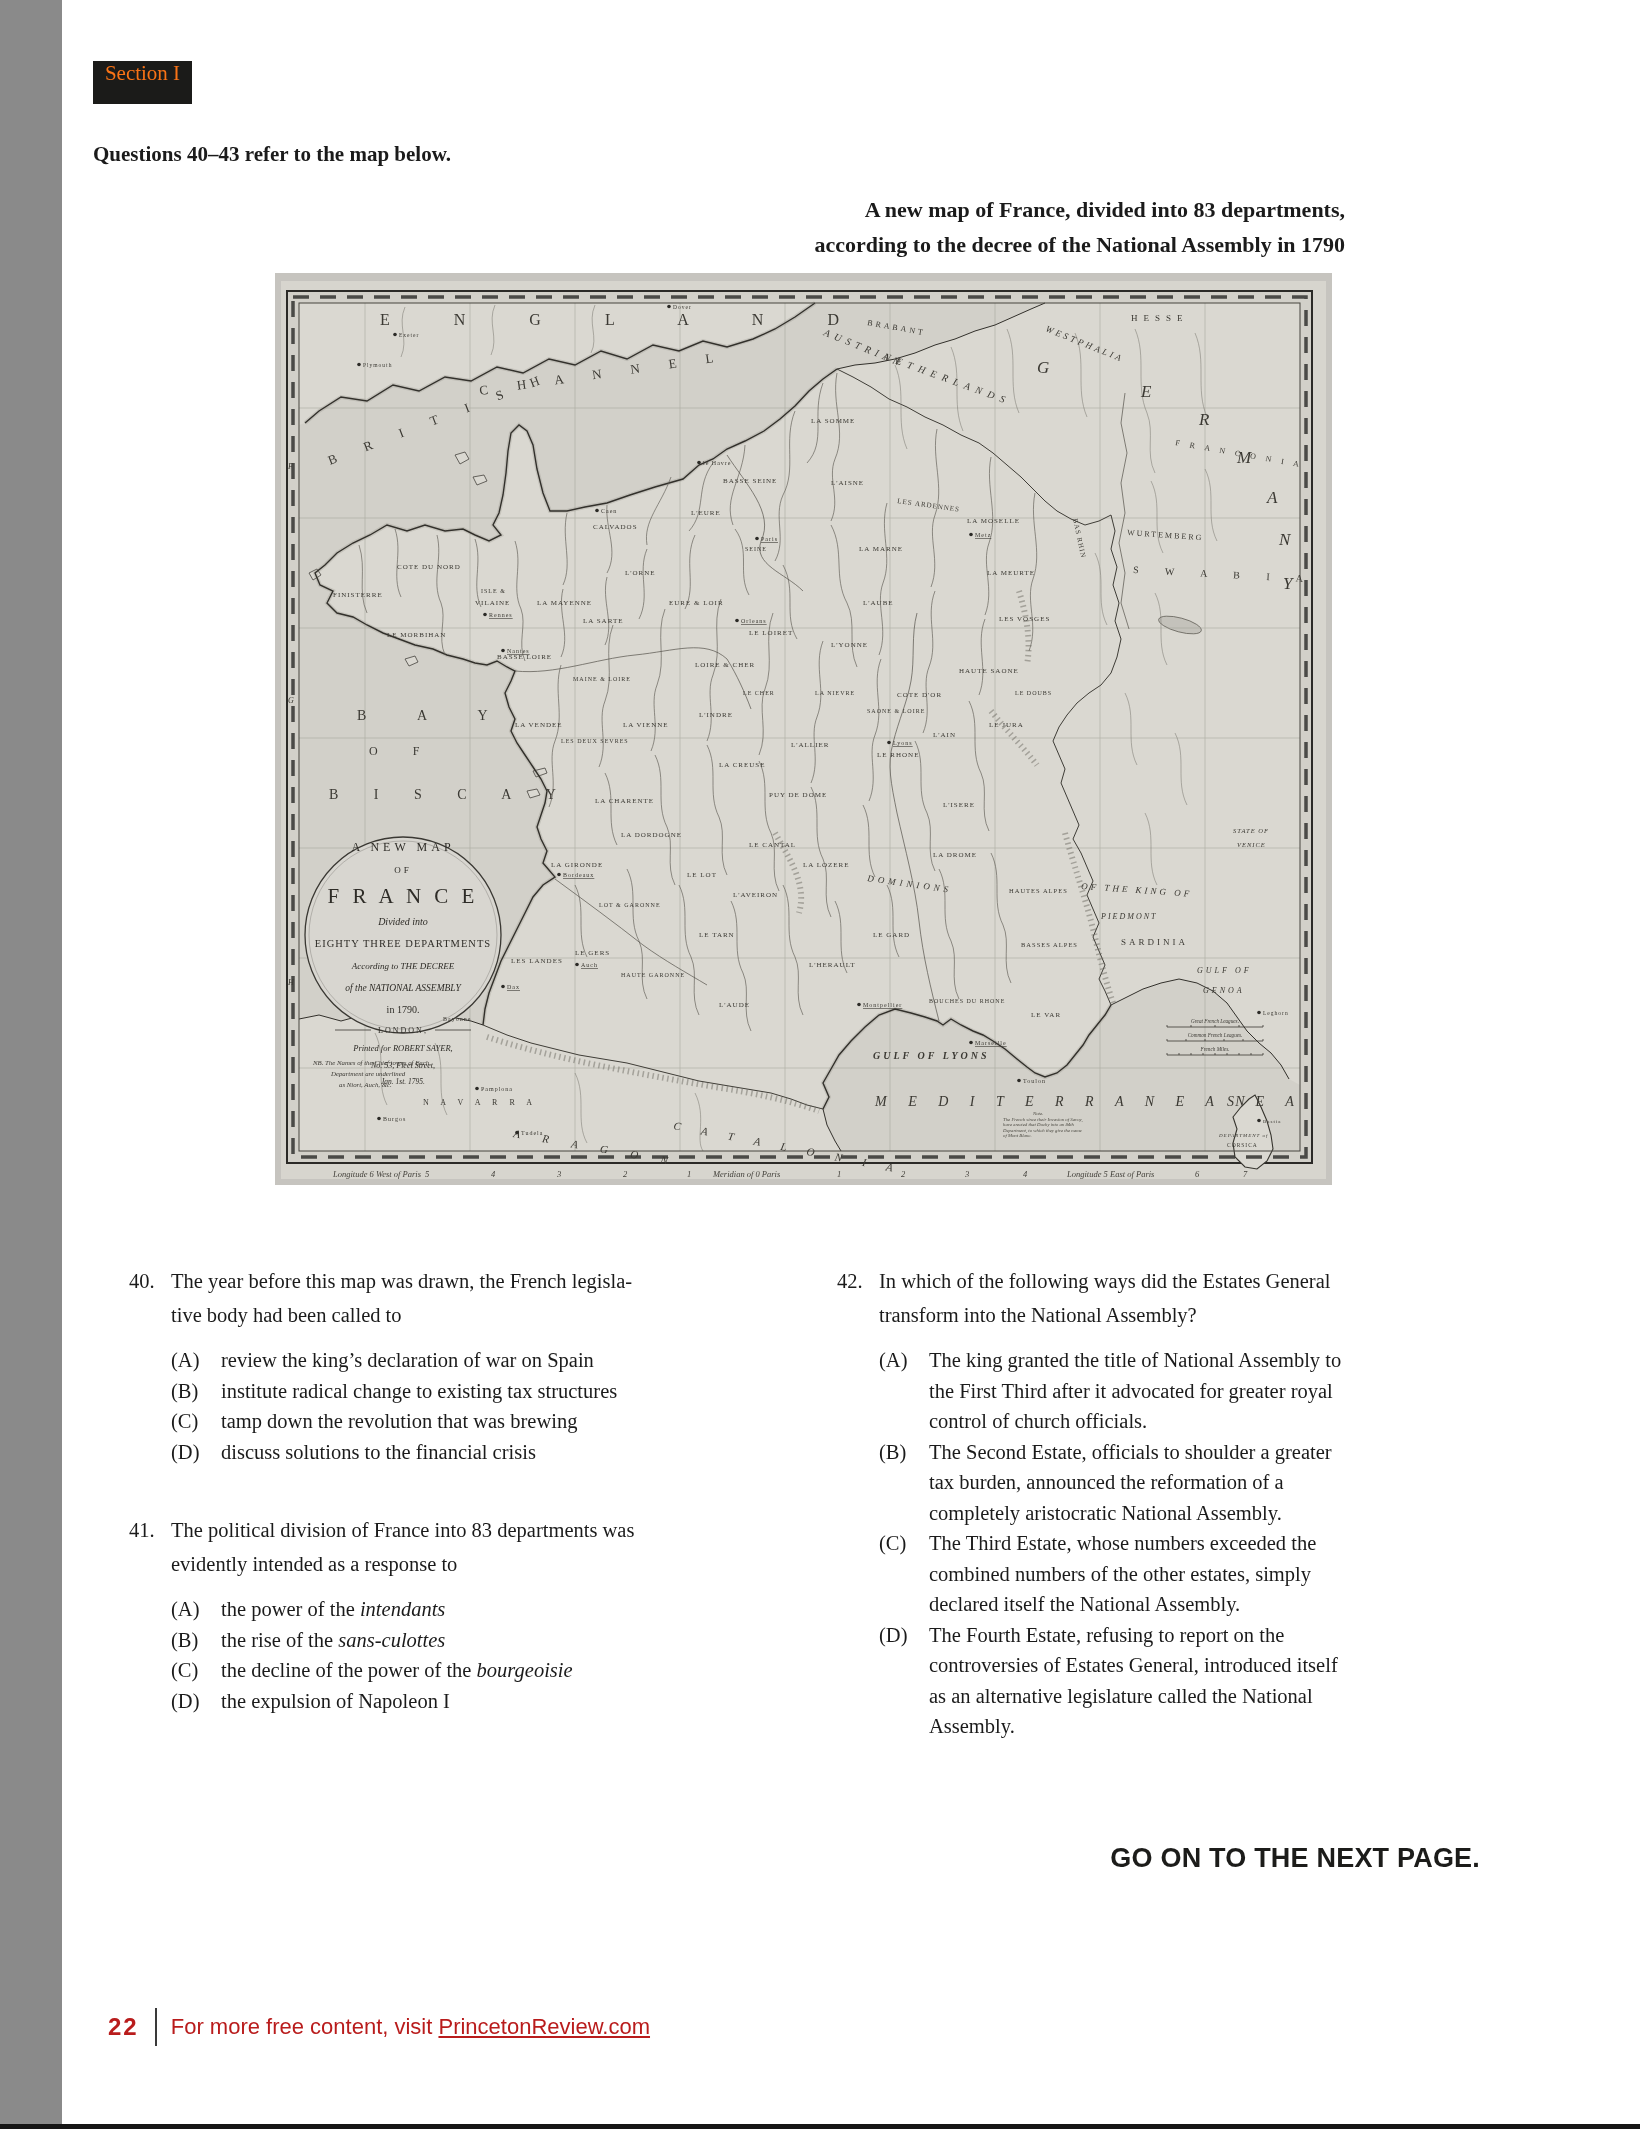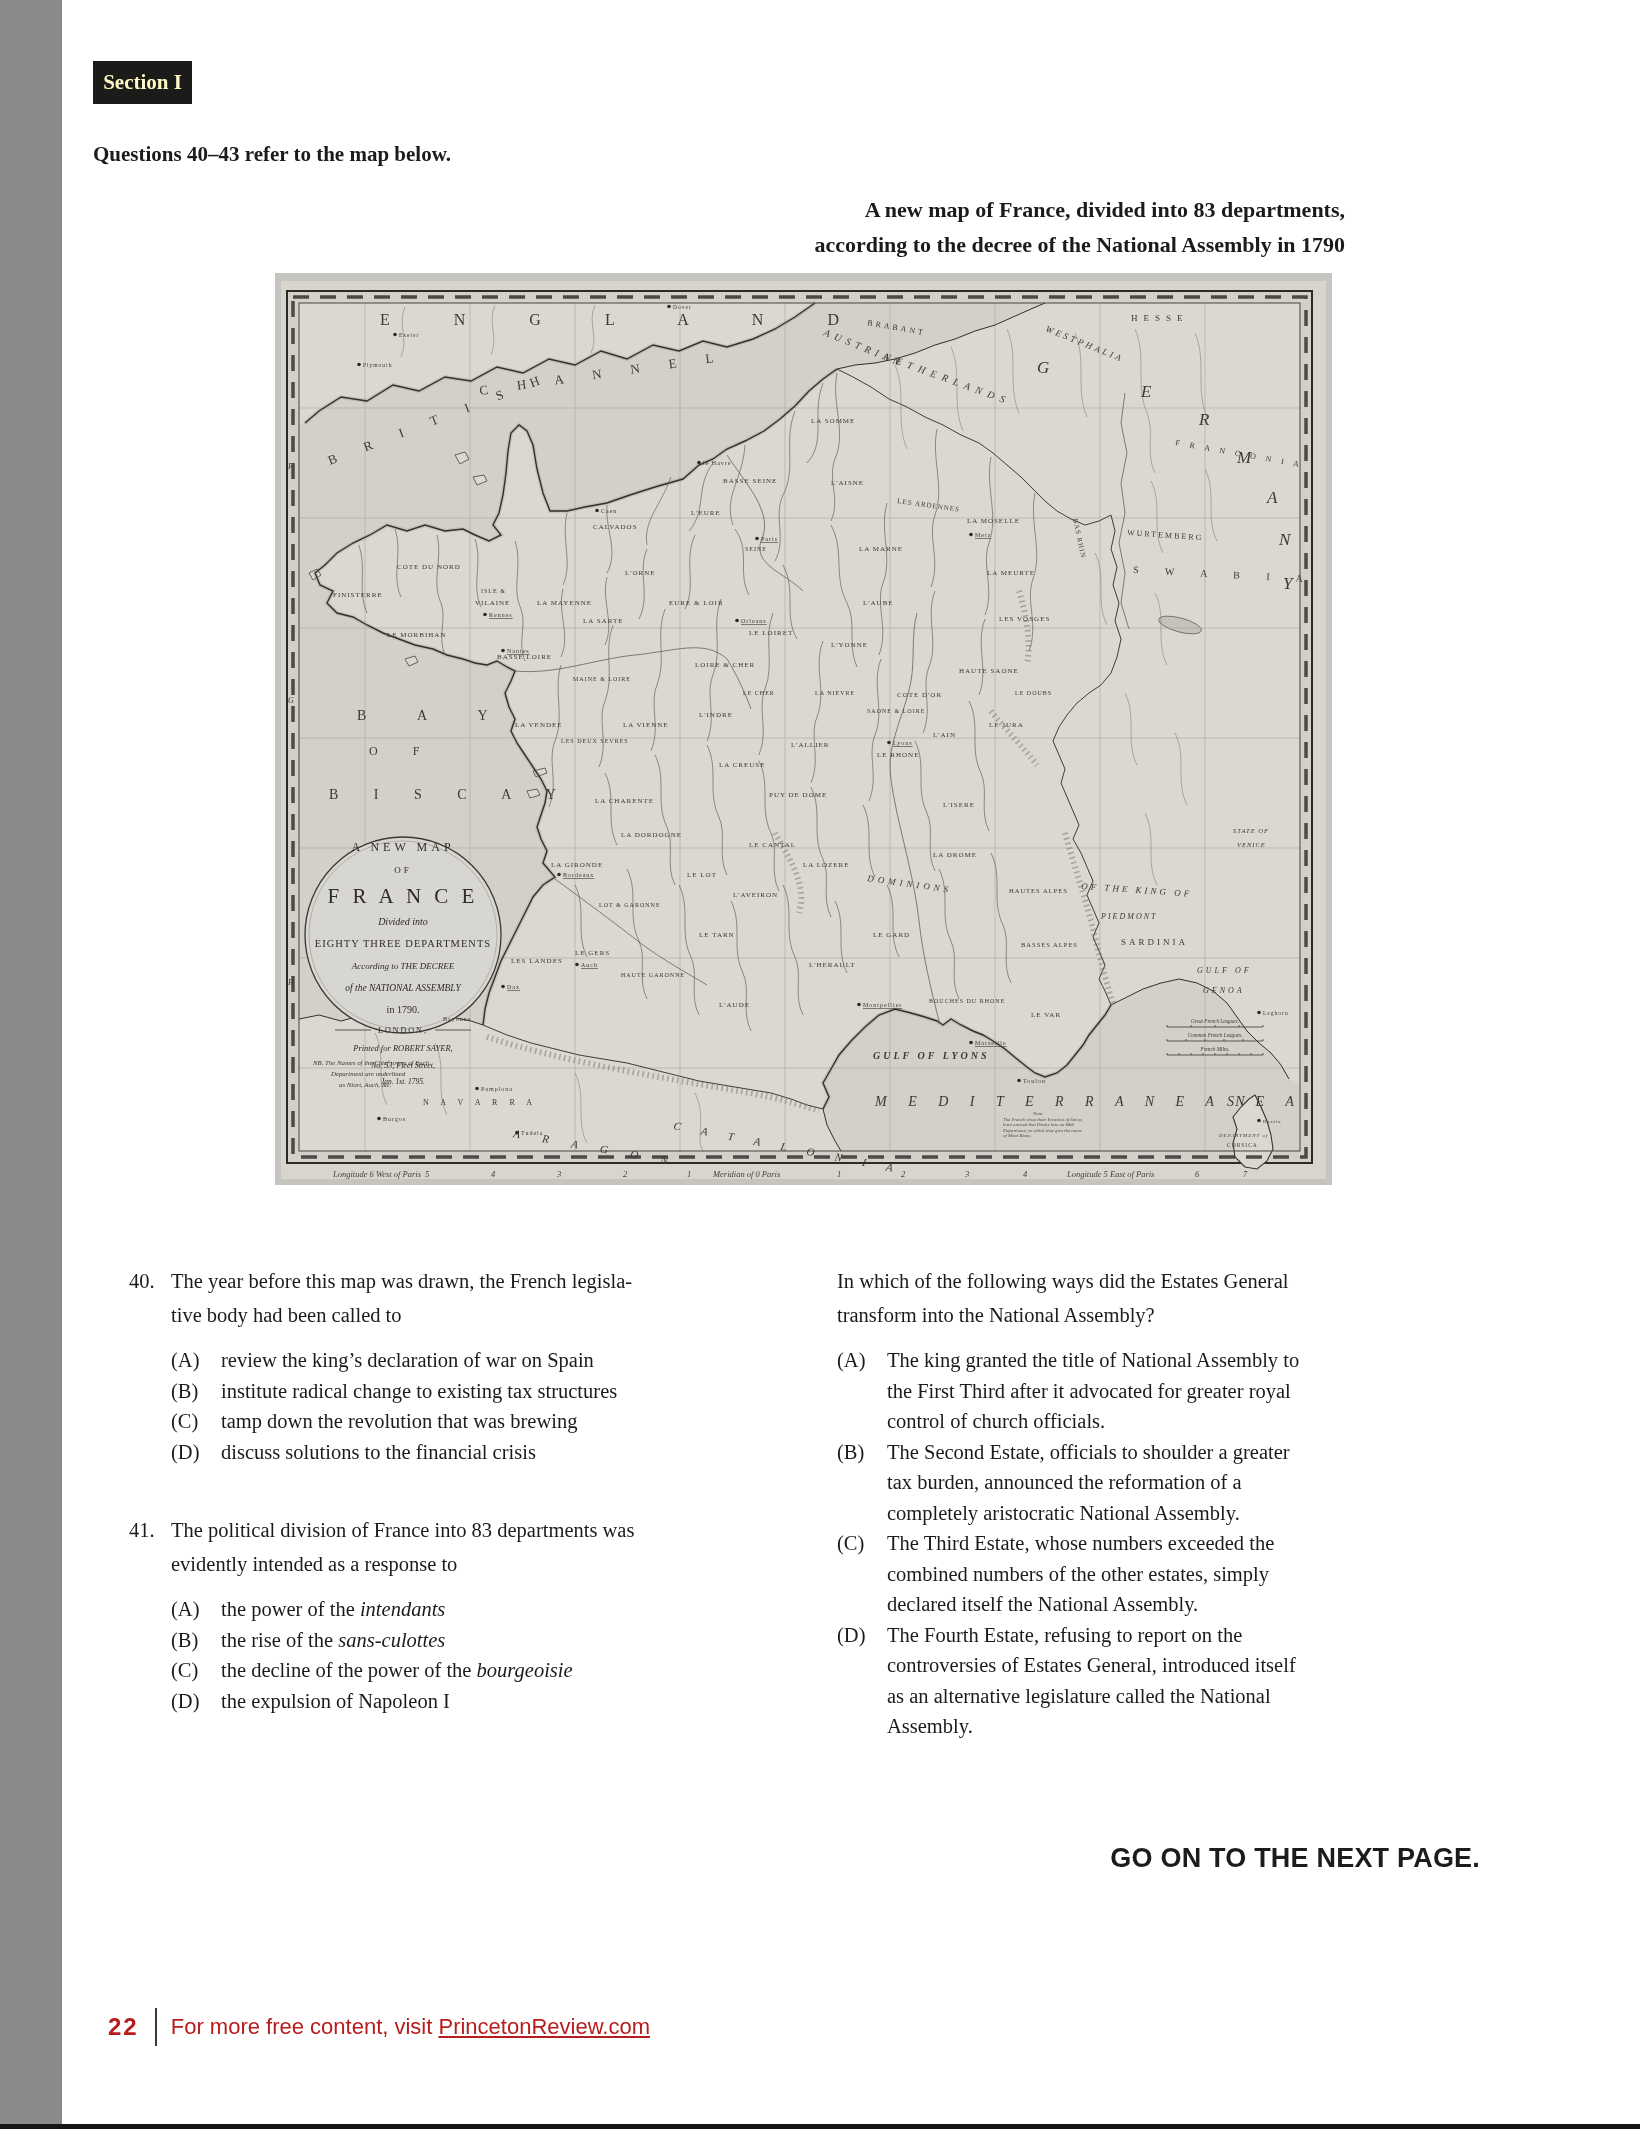--- a/index.html
+++ b/index.html
@@ -1,22 +1,22 @@
 <!DOCTYPE html>
 <html><head>
 <meta charset="utf-8">
 <style>
   html,body{margin:0;padding:0;}
   body{width:1640px;height:2129px;position:relative;background:#ffffff;
        font-family:"Liberation Serif",serif;color:#1b1b1b;overflow:hidden;}
   .graybar{position:absolute;left:0;top:0;width:62px;height:2129px;background:#8a8a8a;}
   .bottomline{position:absolute;left:0;top:2124px;width:1640px;height:5px;background:#151515;}
   .section-box{position:absolute;left:93px;top:61px;width:99px;height:43px;background:#1b1b19;
-       color:#fef9c3;display:flex;align-items:center;justify-content:center;
-       font-weight:bold;font-size:21px;}
+       color:#f97316;display:flex;align-items:flex-start;justify-content:center;
+       font-weight:normal;font-size:21px;}
   .qref{position:absolute;left:93px;top:142px;font-weight:bold;font-size:21px;}
   .map-title{position:absolute;left:270px;top:192px;width:1075px;text-align:right;
        font-weight:bold;font-size:22px;line-height:35px;}
   .map-wrap{position:absolute;left:275px;top:273px;width:1057px;height:912px;}
   .map-wrap svg{display:block;font-family:"Liberation Serif",serif;}
   .qcol{position:absolute;top:1264px;font-size:20.5px;}
   #q-col-left{left:129px;width:520px;}
   #q-col-right{left:837px;width:670px;}
   .question{display:flex;}
   .question + .question{margin-top:46px;}
@@ -380,20 +380,21 @@
         </div>
         <div class="choice">
           <div class="clet">(D)</div>
           <div class="ctext"><span>the expulsion of Napoleon I</span></div>
         </div>
       </div>
     </div>
   </div>
 <div class="qcol" id="q-col-right">
     <div class="question">
+      <div class="qnum">42.</div>
       <div class="qbody">
         <div class="stem">In which of the following ways did the Estates General<br>transform into the National Assembly?</div>
         <div class="choice">
           <div class="clet">(A)</div>
           <div class="ctext"><span>The king granted the title of National Assembly to</span><br><span>the First Third after it advocated for greater royal</span><br><span>control of church officials.</span></div>
         </div>
         <div class="choice">
           <div class="clet">(B)</div>
           <div class="ctext"><span>The Second Estate, officials to shoulder a greater</span><br><span>tax burden, announced the reformation of a</span><br><span>completely aristocratic National Assembly.</span></div>
         </div>

